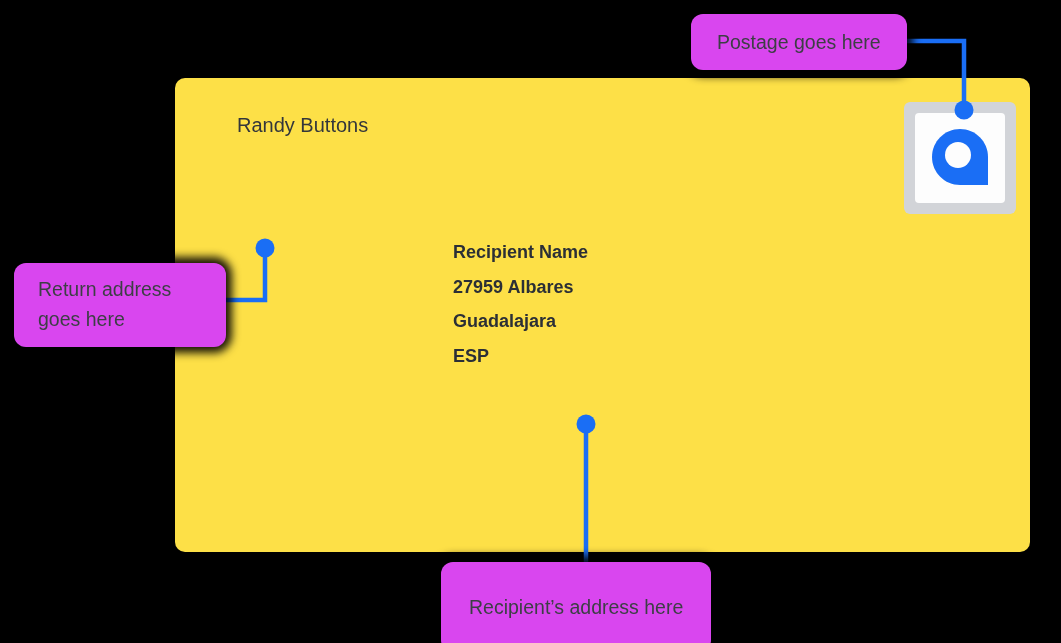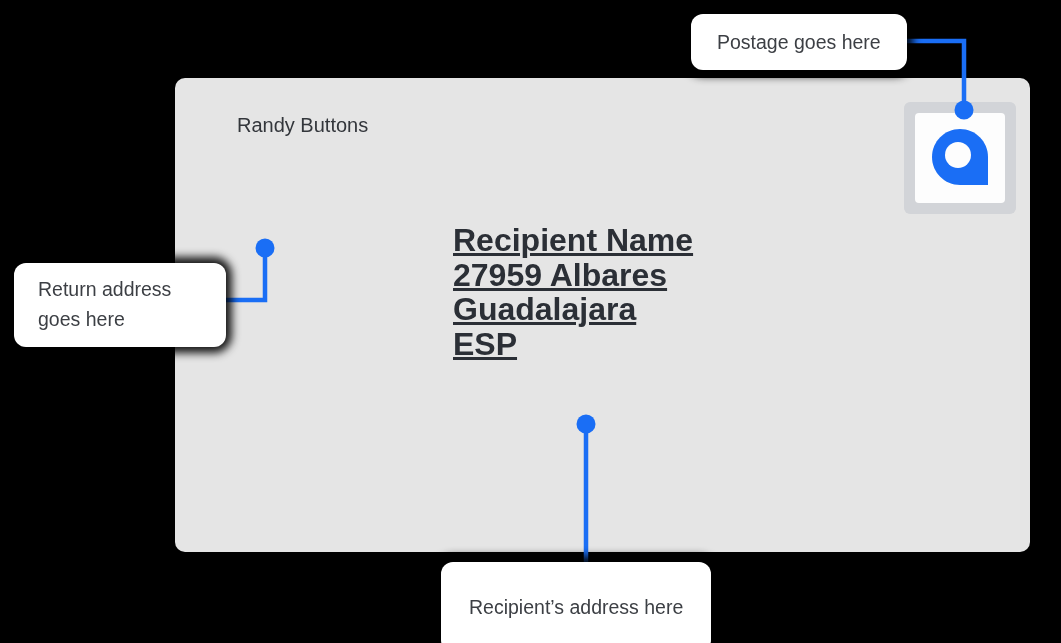--- a/index.html
+++ b/index.html
@@ -16,21 +16,21 @@
     font-family: "Liberation Sans", sans-serif;
   }
 
   
   .envelope {
     position: absolute;
     left: 175px;
     top: 78px;
     width: 855px;
     height: 474px;
-    background: #e5e5e5;
+    background: #fde047;
     border-radius: 10px;
     box-shadow:
       0 0 0 9px #000000,
       0 0 10px 11px rgba(0,0,0,0.85);
   }
 
   
   .return-address {
     position: absolute;
     left: 62px;
@@ -38,27 +38,26 @@
     color: #33363b;
     font-size: 20px;
     line-height: 31px;
     white-space: nowrap;
   }
 
   
   .recipient-address {
     position: absolute;
     left: 278px;
-    top: 145px;
+    top: 157px;
     color: #2b2f36;
-    font-size: 32px;
+    font-size: 18px;
     font-weight: bold;
     line-height: 34.5px;
     white-space: nowrap;
-    text-decoration: underline;
   }
 
   
   .stamp {
     position: absolute;
     left: 729px;
     top: 24px;
     width: 112px;
     height: 112px;
   }
@@ -92,21 +91,21 @@
     border-radius: 4px;
     display: flex;
     align-items: center;
     justify-content: center;
   }
   .stamp-logo { display: block; }
 
   
   .callout {
     position: absolute;
-    background: #ffffff;
+    background: #d946ef;
     border-radius: 12px;
     color: #3c3f44;
     font-size: 19.5px;
     line-height: 30px;
     box-shadow: 0 0 9px 6px rgba(0,0,0,0.9);
     white-space: nowrap;
   }
   .callout-postage {
     left: 691px;
     top: 14px;

